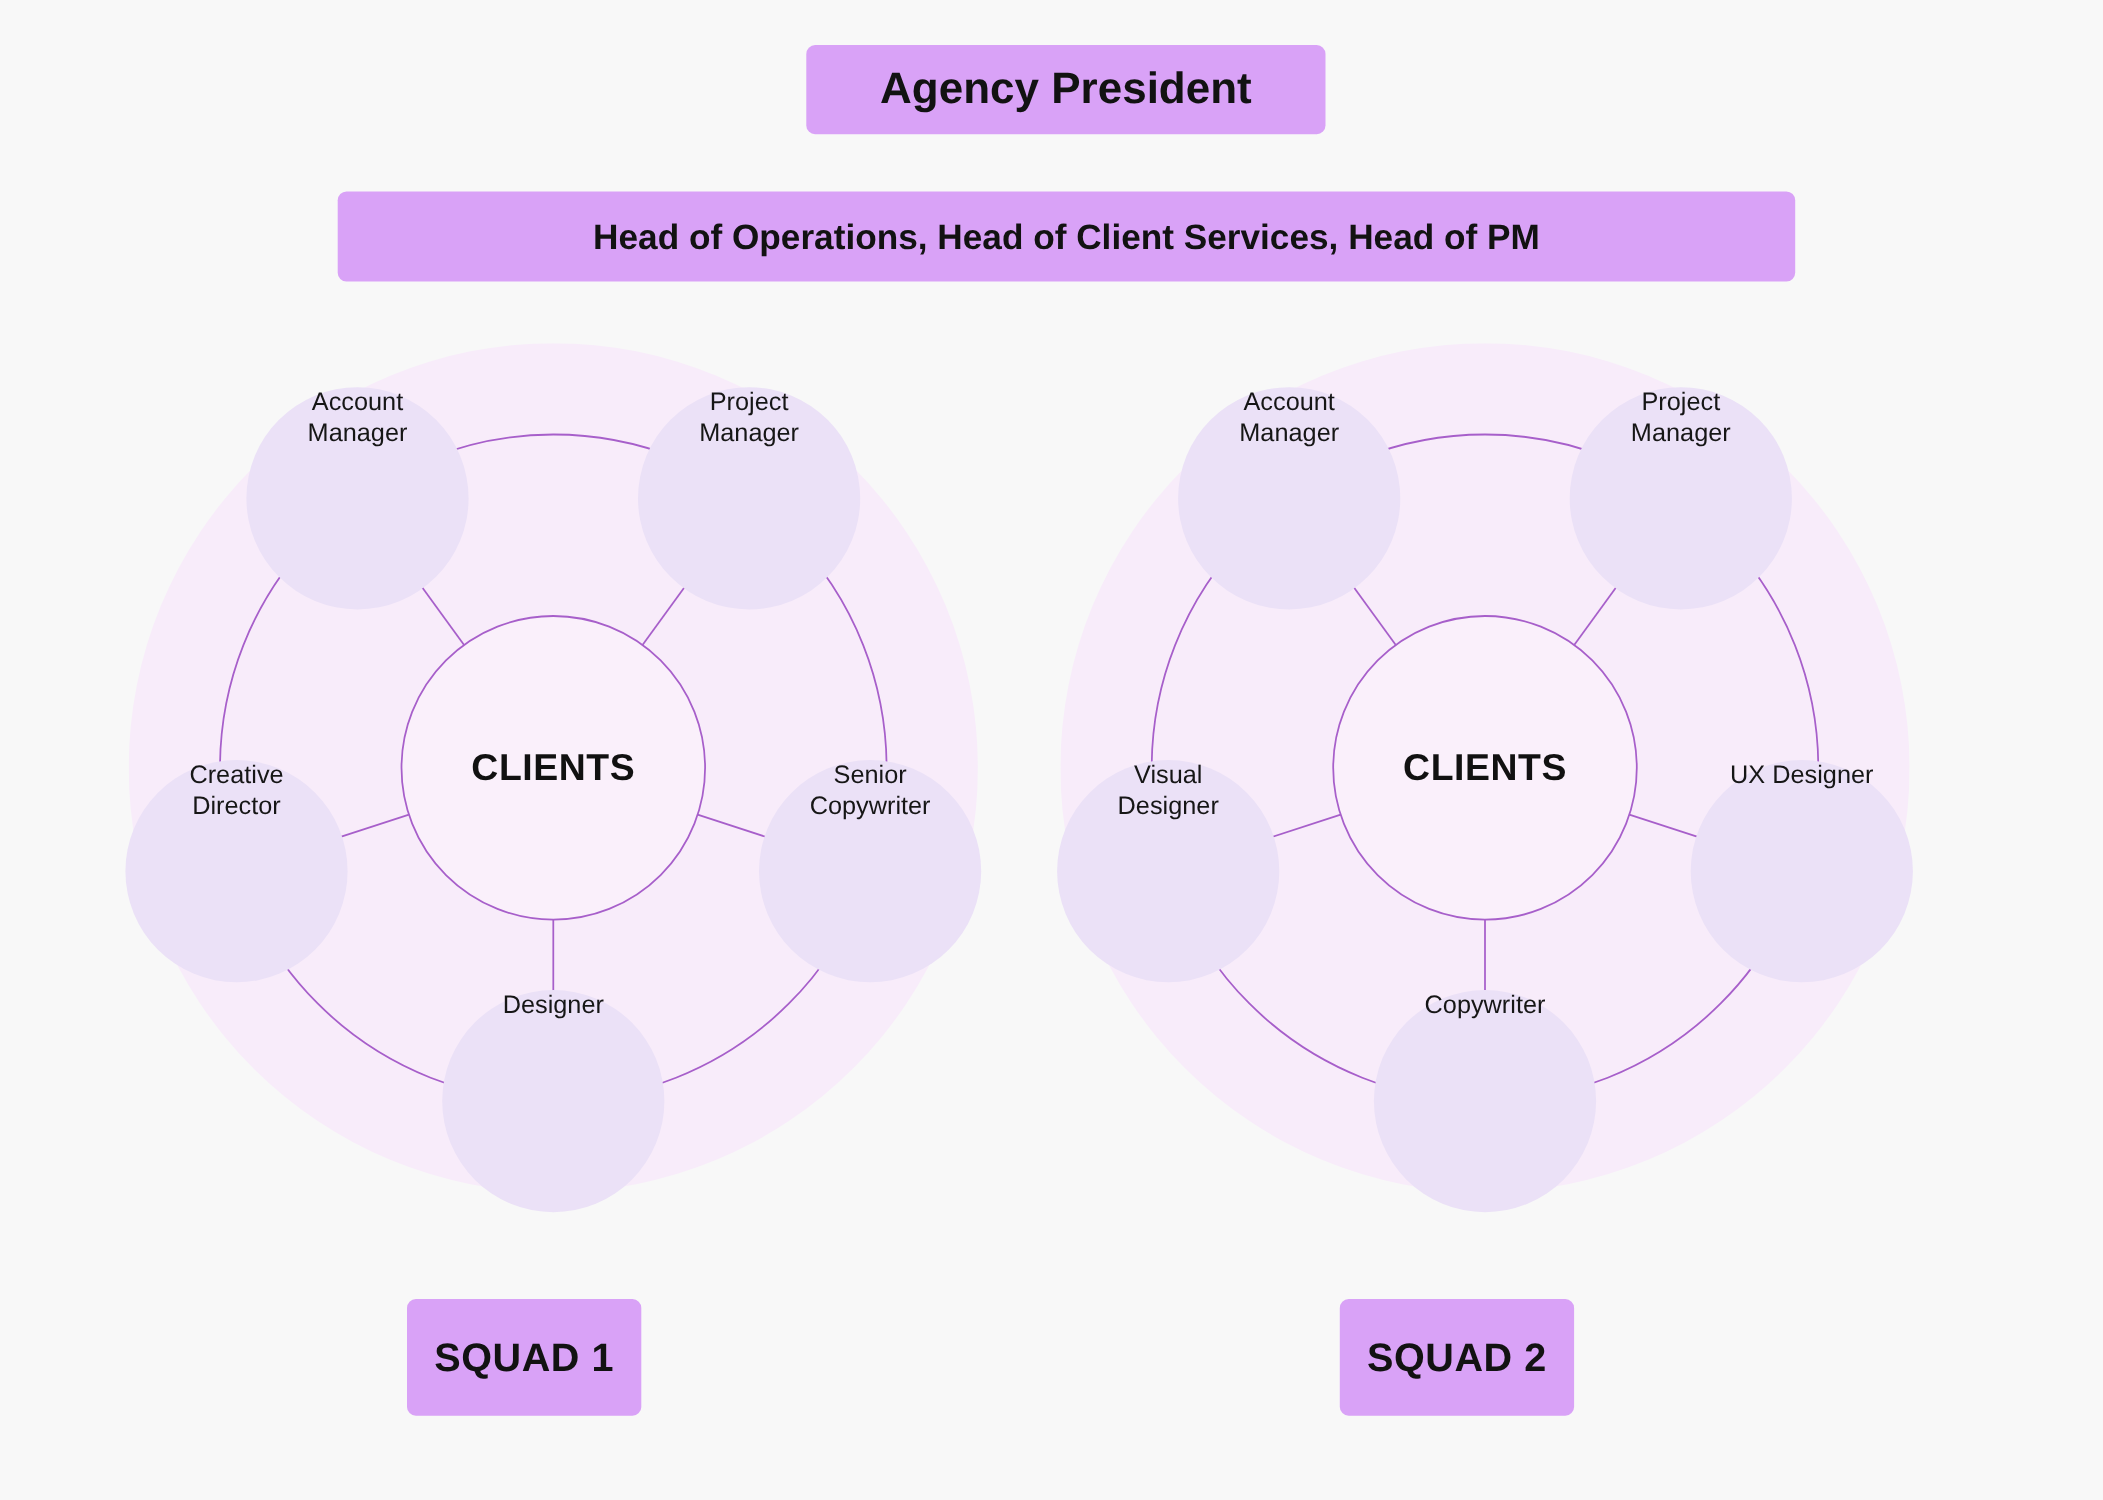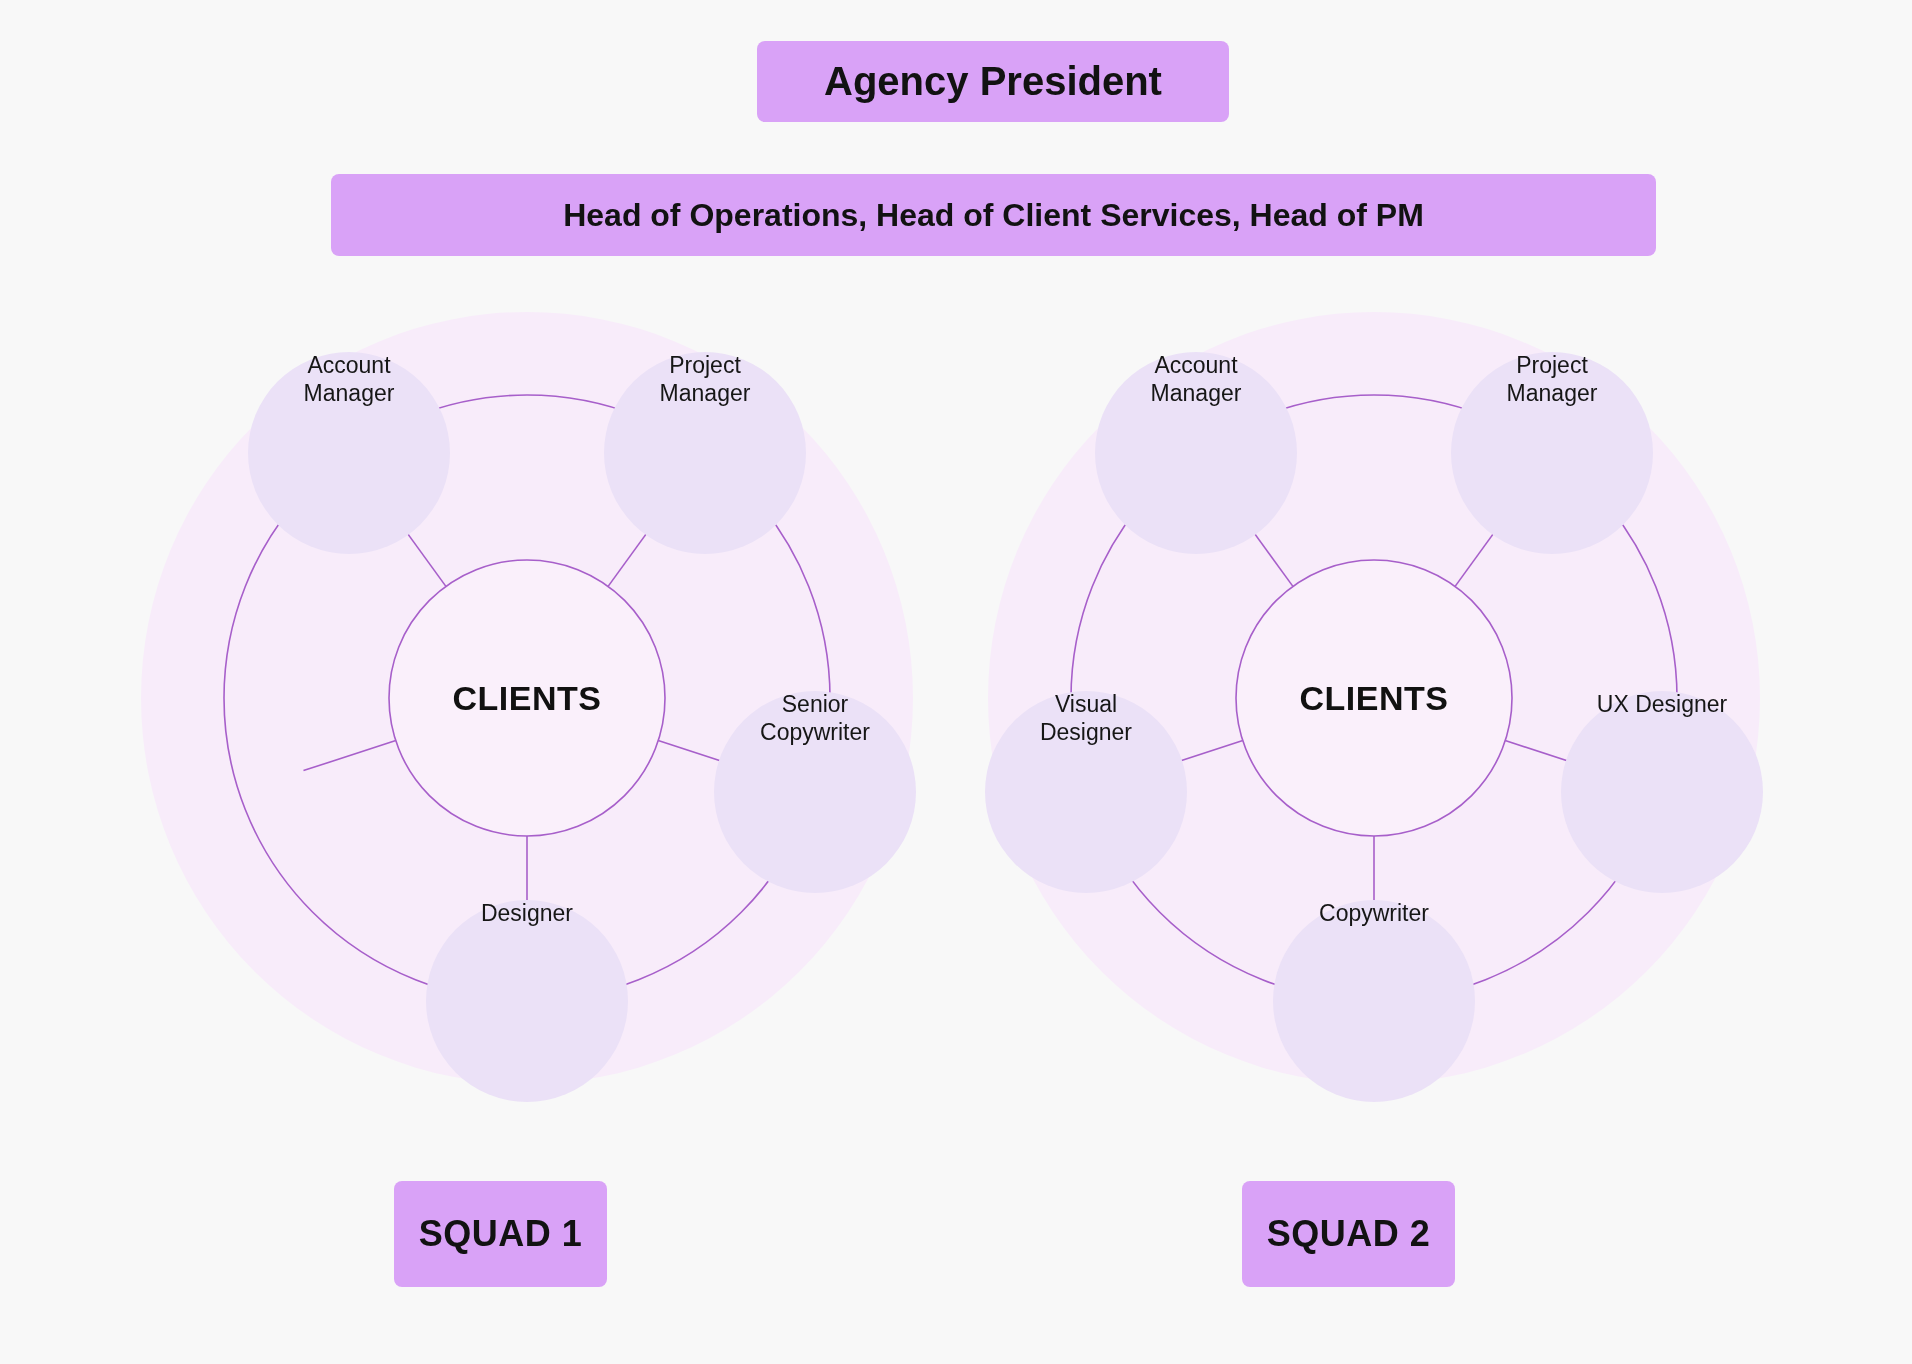--- a/index.html
+++ b/index.html
@@ -2,21 +2,21 @@
 <html><head>
 <meta charset="utf-8">
 <style>
   html,body{margin:0;padding:0;}
   body{
     width:1912px;height:1364px;overflow:hidden;
     background:#f8f8f8;
     font-family:"Liberation Sans","DejaVu Sans",sans-serif;
     color:#141414;
   }
-  .canvas{position:relative;width:1700px;height:1364px;background:#f8f8f8;margin-left:24px;}
+  .canvas{position:relative;width:1700px;height:1364px;background:#f8f8f8;}
 
   
   .pbox{
     position:absolute;
     background:#d9a2f7;
     border-radius:8px;
     display:flex;align-items:center;justify-content:center;
     color:#121212;
   }
   .box-president{left:733px;top:41px;width:472px;height:81px;font-size:40px;font-weight:700;}
@@ -79,20 +79,23 @@
       </div>
     <div class="node pos1">
         <span>Project Manager</span>
       </div>
     <div class="node pos2">
         <span>Senior Copywriter</span>
       </div>
     <div class="node pos3">
         <span>Designer</span>
       </div>
+    <div class="node pos4">
+        <span>Creative Director</span>
+      </div>
     <div class="center-label">CLIENTS</div>
   </div>
 
   <div class="cluster cluster-2">
     <svg width="772" height="772" viewBox="0 0 772 772">
       <circle cx="386" cy="386" r="386" fill="#f8ecfa"></circle>
       <circle cx="386" cy="386" r="303" fill="none" stroke="#a75fca" stroke-width="1.6"></circle>
       <line x1="304.9" y1="274.4" x2="247.9" y2="195.9" stroke="#a75fca" stroke-width="1.6"></line>
       <line x1="467.1" y1="274.4" x2="524.1" y2="195.9" stroke="#a75fca" stroke-width="1.6"></line>
       <line x1="517.2" y1="428.6" x2="609.5" y2="458.6" stroke="#a75fca" stroke-width="1.6"></line>

